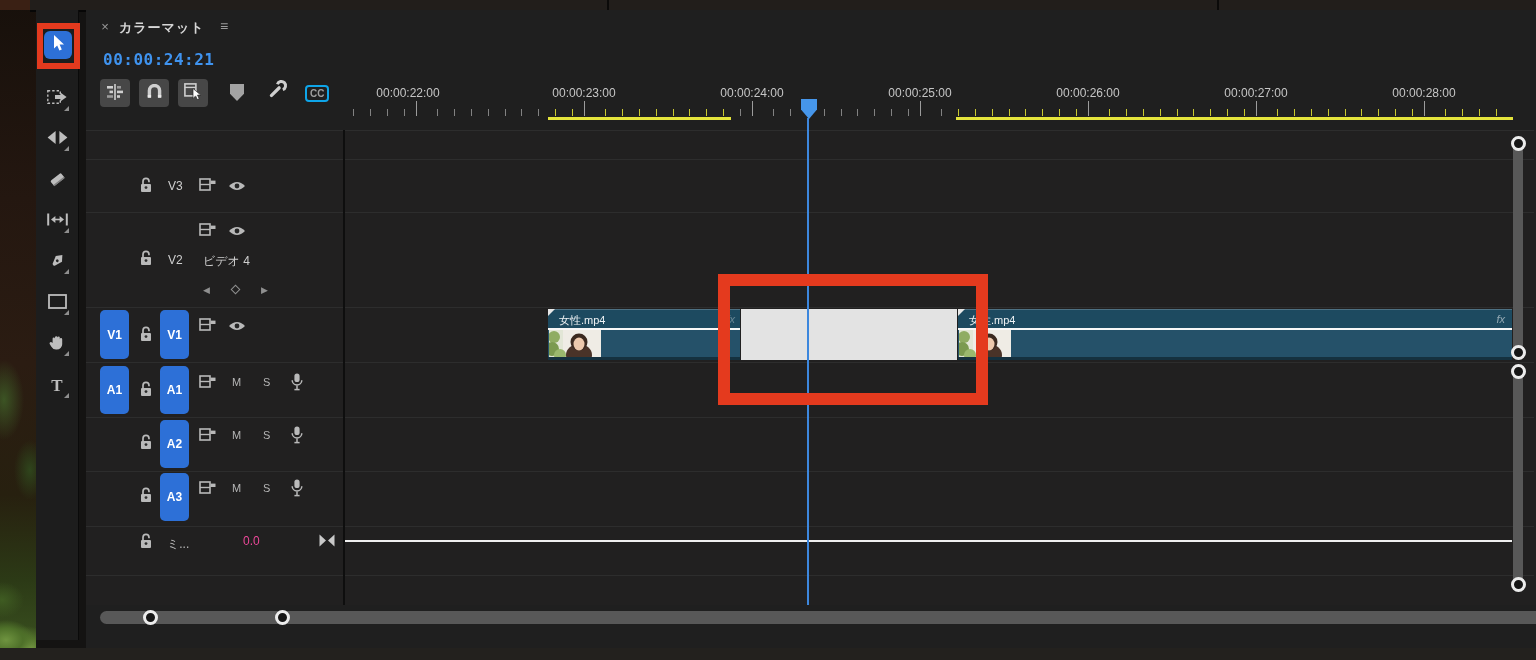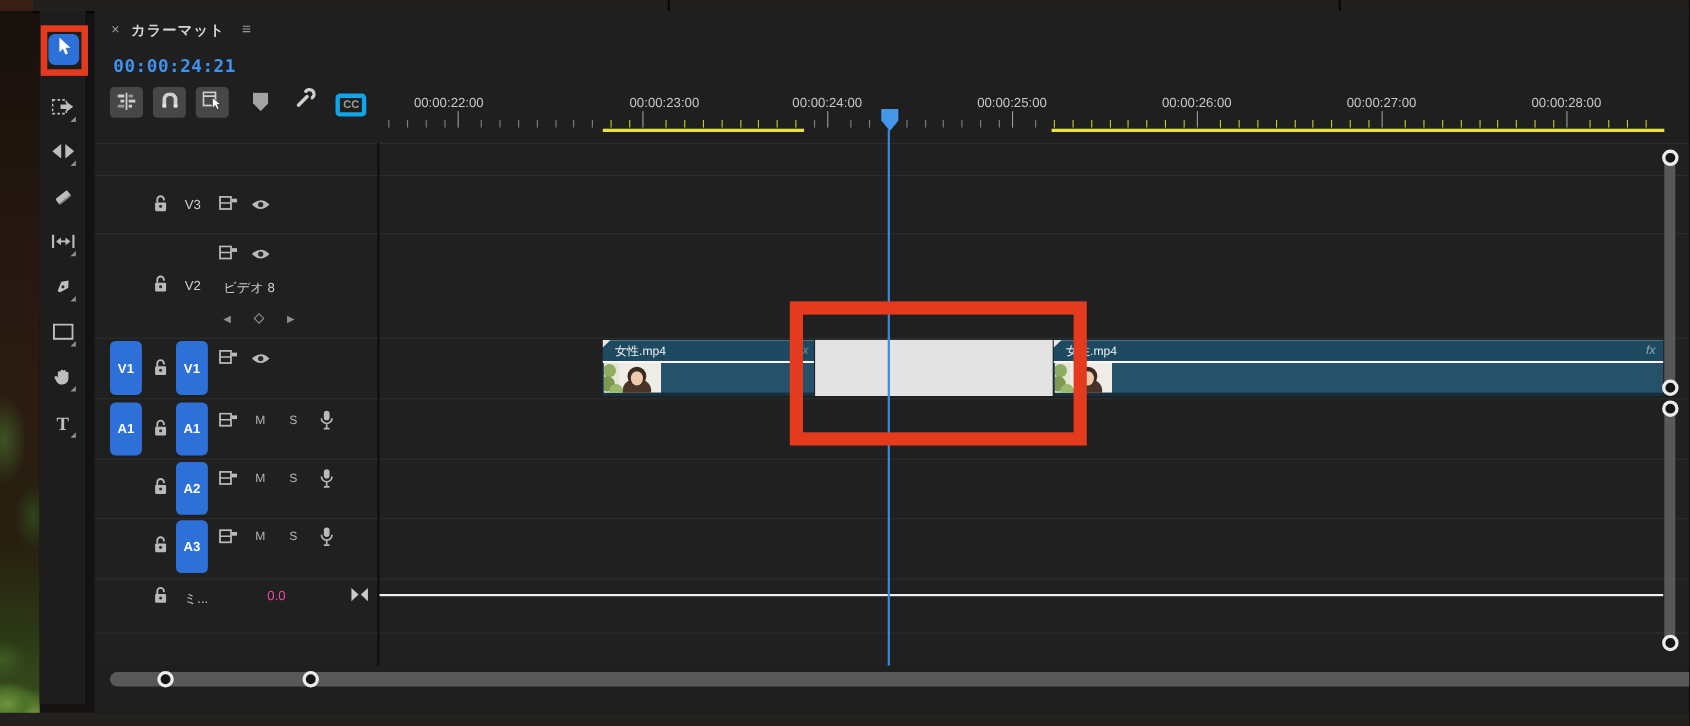--- a/index.html
+++ b/index.html
@@ -39,21 +39,21 @@
   .tab-close{left:97px;top:19px;width:16px;height:16px;color:#9a9a9a;font-size:13px;line-height:16px;text-align:center;}
   .tab-title{left:119px;top:19px;font-size:13px;font-weight:bold;color:#d6d6d6;letter-spacing:1px;}
   .tab-menu{left:220px;top:18px;color:#9a9a9a;font-size:14px;letter-spacing:-1px;}
   .timecode{left:103px;top:50px;font-size:16px;font-weight:bold;color:#3f93ef;letter-spacing:0.5px;font-family:"DejaVu Sans Mono","Liberation Mono",monospace;}
 
   .tl-btn{position:absolute;top:79px;width:30px;height:28px;background:#474747;border:none;border-radius:4px;
           display:flex;align-items:center;justify-content:center;padding:0;}
   .icon-plain{position:absolute;display:flex;align-items:center;justify-content:center;background:none;border:none;padding:0;}
   .marker-shield{width:14px;height:17px;background:#a3a3a3;
           clip-path:polygon(0 0,100% 0,100% 58%,50% 100%,0 58%);}
-  .cc-badge{border:4px solid #0ea5e9;border-radius:4px;color:#9e9e9e;font-size:10px;font-weight:bold;
+  .cc-badge{border:2px solid #0ea5e9;border-radius:4px;color:#9e9e9e;font-size:10px;font-weight:bold;
           padding:1px 3px;line-height:11px;}
 
   
   .ruler-label{position:absolute;top:86px;transform:translateX(-50%);font-size:12px;color:#c6c6c6;}
   .tick{position:absolute;width:1px;background:#828282;}
   .ytick{background:#c9c92f;}
   .ybar{position:absolute;top:117px;height:3px;background:#e4e43c;z-index:5;}
   .playhead-head{left:801px;top:99px;width:16px;height:20px;background:#4696ea;z-index:20;
           clip-path:polygon(0 0,100% 0,100% 52%,50% 100%,0 52%);}
   .playhead-line{left:807px;top:118px;width:2px;height:487px;background:#3d87dd;z-index:18;}
@@ -243,21 +243,21 @@
             <rect x="10.4" y="6" width="3.2" height="14" rx="1.4" fill="#cfcfcf"></rect>
           </g>
         </svg>
     </span>
   </button>
   <button class="icon-plain abs" style="left:305px;top:85px;">
     <span class="cc-badge">CC</span>
   </button>
 
   <div class="abs ruler-label" style="left:408px">00:00:22:00</div>
-  <div class="abs ruler-label" style="left:604px">00:00:23:00</div>
+  <div class="abs ruler-label" style="left:584px">00:00:23:00</div>
   <div class="abs ruler-label" style="left:752px">00:00:24:00</div>
   <div class="abs ruler-label" style="left:920px">00:00:25:00</div>
   <div class="abs ruler-label" style="left:1088px">00:00:26:00</div>
   <div class="abs ruler-label" style="left:1256px">00:00:27:00</div>
   <div class="abs ruler-label" style="left:1424px">00:00:28:00</div>
   <div id="ruler-layer">
       <div class="tick abs" style="left: 353px; top: 109px; height: 7px;"></div>
       <div class="tick abs" style="left: 370px; top: 109px; height: 7px;"></div>
       <div class="tick abs" style="left: 387px; top: 109px; height: 7px;"></div>
       <div class="tick abs" style="left: 404px; top: 109px; height: 7px;"></div>
@@ -378,21 +378,21 @@
       </svg>
   </button>
   <button class="icon-plain abs" style="left:139px;top:250px">
     <svg width="14" height="16" viewBox="0 0 14 16">
         <path d="M4 7 V4.4 a3 3 0 0 1 6 0 v0.9" fill="none" stroke="#b9b9b9" stroke-width="1.7"></path>
         <rect x="2" y="7" width="10" height="8" rx="1" fill="#b9b9b9"></rect>
         <circle cx="7" cy="10.6" r="1.4" fill="#2a2a2a"></circle>
       </svg>
   </button>
   <div class="hdr-label abs" style="left:168px;top:253px">V2</div>
-  <div class="hdr-label abs" style="left:203px;top:253px">ビデオ 8</div>
+  <div class="hdr-label abs" style="left:203px;top:253px">ビデオ 4</div>
   <button class="kf-arrow abs" style="left:203px;top:285px">◀</button>
   <button class="kf-diamond abs" style="left:232px;top:286px"></button>
   <button class="kf-arrow abs" style="left:261px;top:285px">▶</button>
 
   <button class="patch-btn abs" style="left:100px;top:310px;height:49px">V1</button>
   <button class="icon-plain abs" style="left:139px;top:326px">
     <svg width="14" height="16" viewBox="0 0 14 16">
         <path d="M4 7 V4.4 a3 3 0 0 1 6 0 v0.9" fill="none" stroke="#b9b9b9" stroke-width="1.7"></path>
         <rect x="2" y="7" width="10" height="8" rx="1" fill="#b9b9b9"></rect>
         <circle cx="7" cy="10.6" r="1.4" fill="#2a2a2a"></circle>

